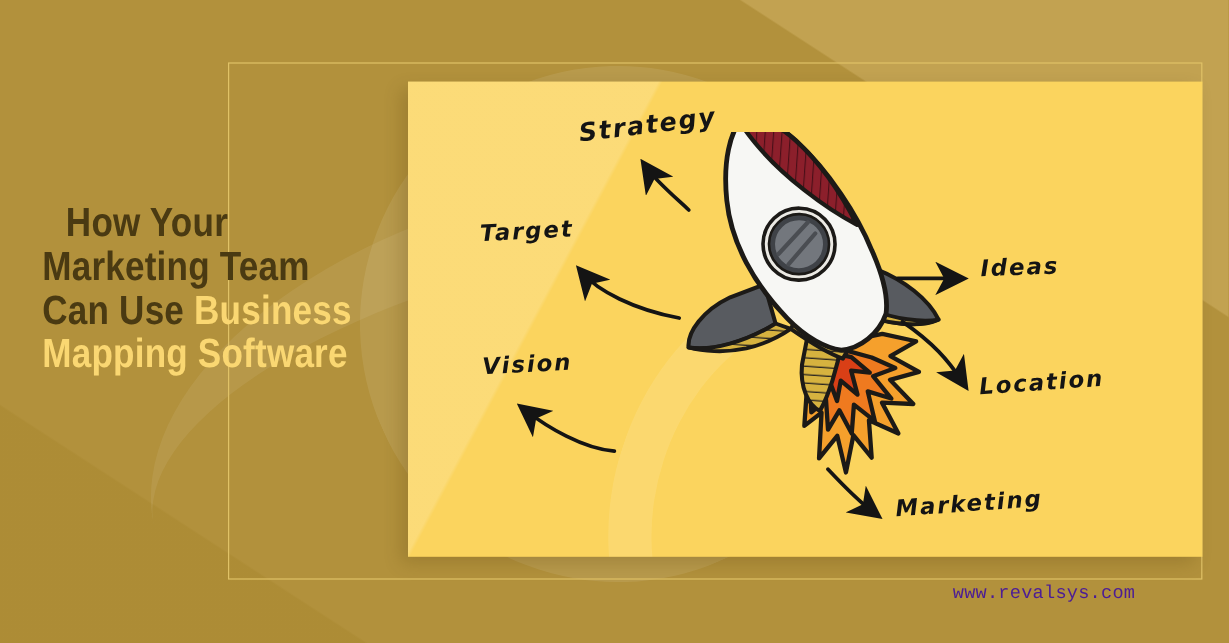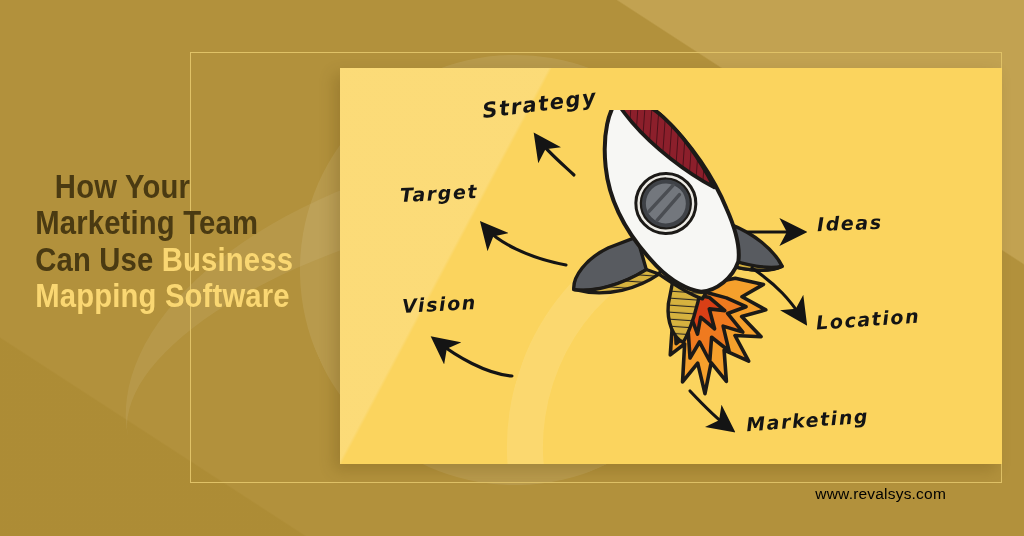--- a/index.html
+++ b/index.html
@@ -120,23 +120,24 @@
   
   .rocket-wrap {
     position:absolute;
     left:500px; top:110px;
     width:320px; height:290px;
   }
   
   .site-url {
     position:absolute;
     right:78px; bottom:33px;
-    color:#000000;
+    color:#4c1d95;
     font-size:15.5px;
     letter-spacing:.2px;
+    font-family:Liberation Mono, monospace;
   }
 </style>
 </head>
 <body>
 
 <div id="banner">
 
   <div class="wedge-tr"></div>
   <div class="wedge-bl"></div>
   <div class="watermark"></div>

